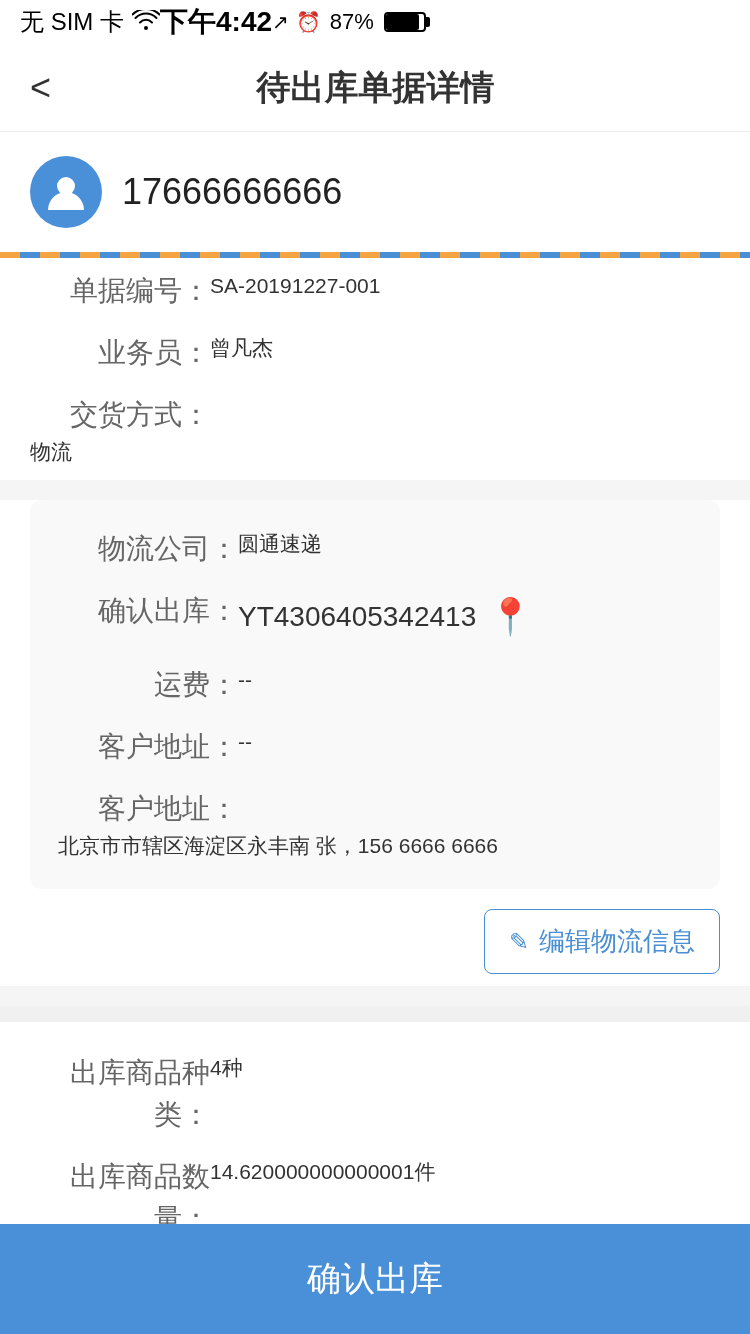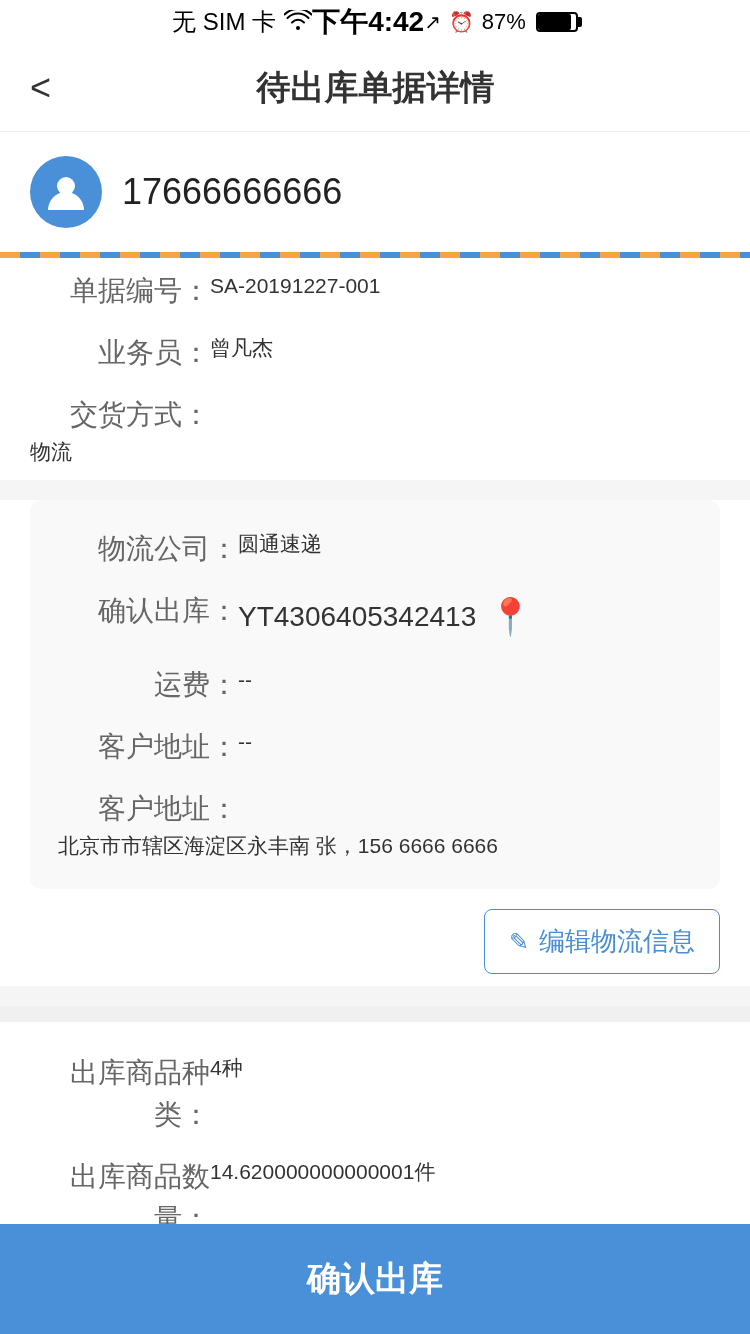--- a/index.html
+++ b/index.html
@@ -12,21 +12,21 @@
       position: relative;
       font-size: 28px;
     }
 
     
     .status-bar {
       height: 44px;
       background: #fff;
       display: flex;
       align-items: center;
-      justify-content: center;
+      justify-content: flex-start;
       padding: 0 20px;
       font-size: 24px;
       font-weight: 500;
       color: #000;
     }
     .status-left { display: flex; align-items: center; gap: 8px; }
     .status-right { display: flex; align-items: center; gap: 8px; font-size: 22px; }
     .battery-bar {
       display: inline-block;
       width: 42px;
@@ -235,21 +235,21 @@
       height: 110px;
       background: #4a90d9;
       display: flex;
       align-items: center;
       justify-content: center;
       cursor: pointer;
     }
     .confirm-btn-text {
       color: #fff;
       font-size: 34px;
-      font-weight: 700;
+      font-weight: 400;
     }
   </style>
 </head>
 <body>
 
 <div class="status-bar">
   <div class="status-left">
     <span>无 SIM 卡</span>
     <span>
       <svg width="28" height="20" viewBox="0 0 28 20" fill="none">

